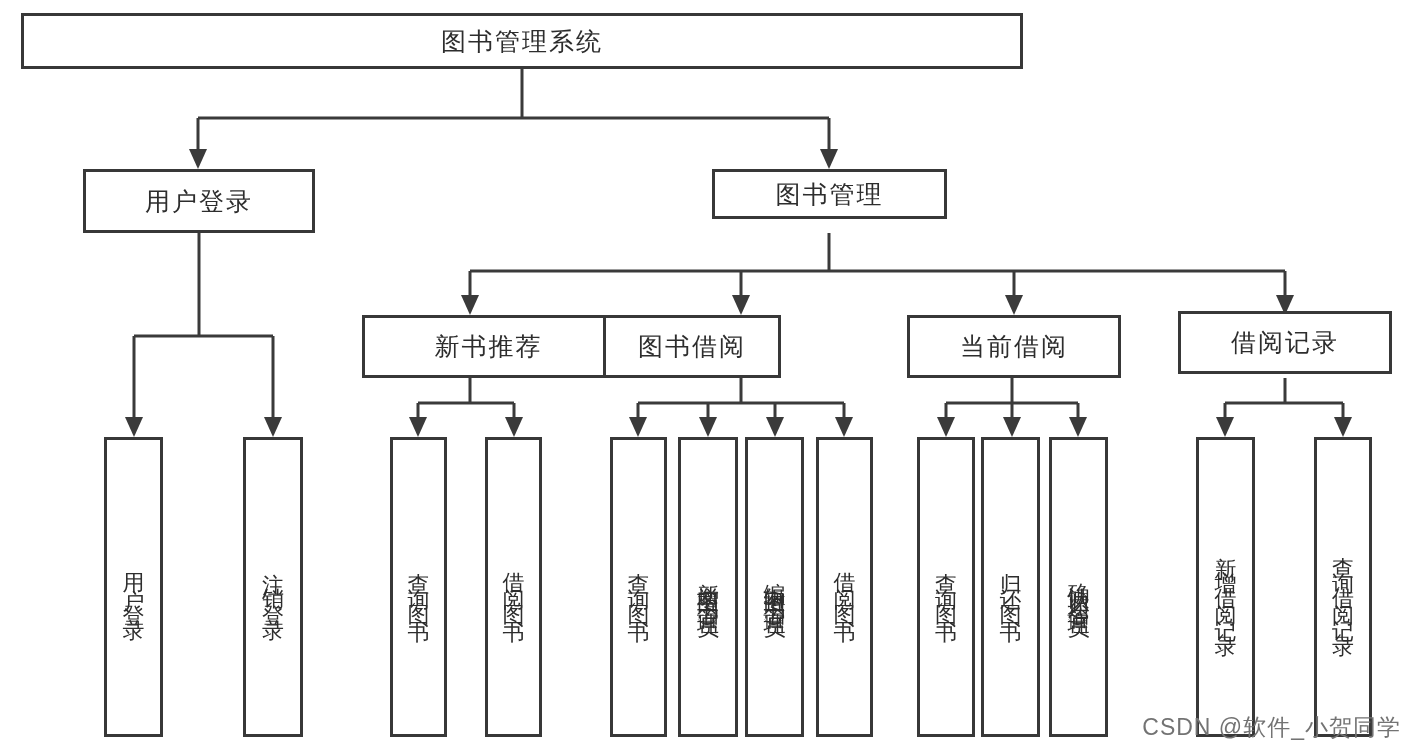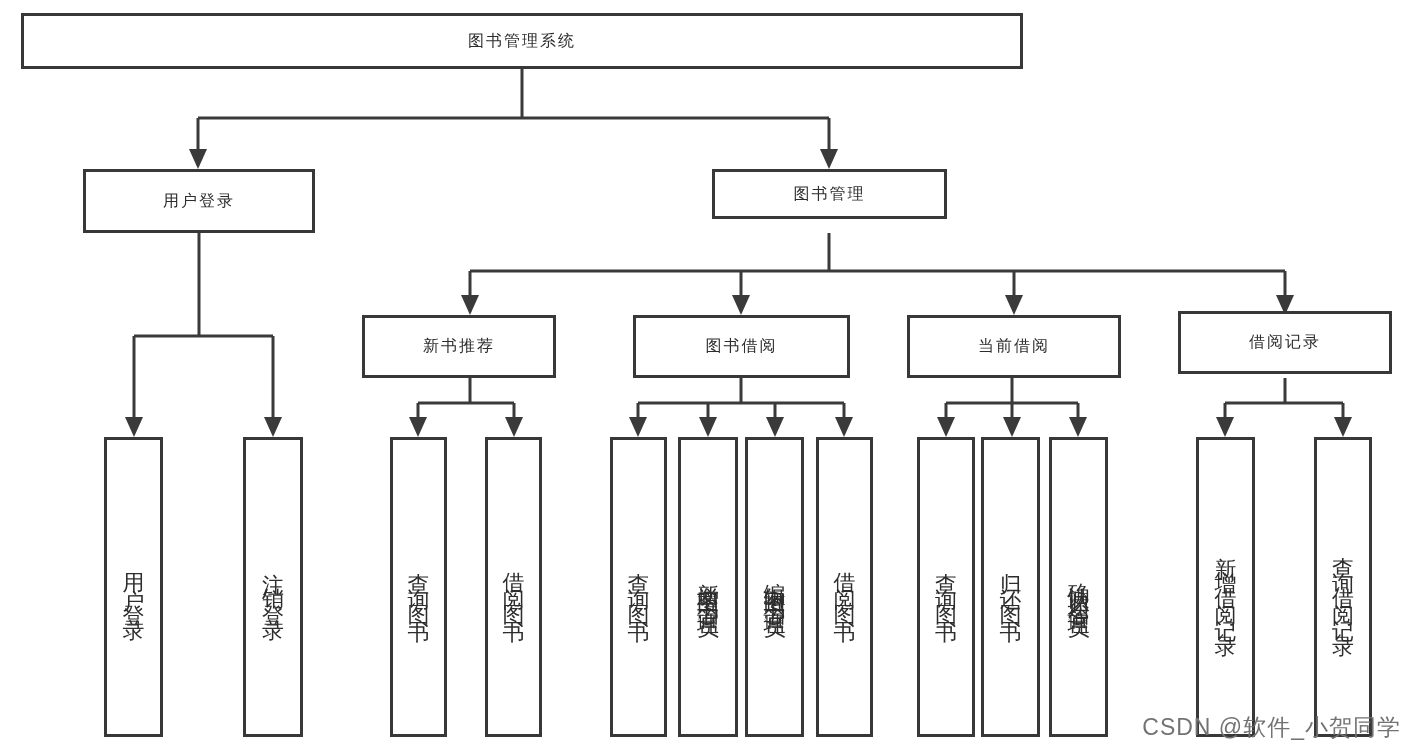--- a/index.html
+++ b/index.html
@@ -4,21 +4,21 @@
 <style>
   html,body{margin:0;padding:0;background:#ffffff;}
   body{font-family:"Liberation Sans","DejaVu Sans",sans-serif;}
   .canvas{position:relative;width:1405px;height:747px;background:#ffffff;overflow:hidden;}
   .node{
     position:absolute;box-sizing:border-box;
     border:3px solid #383838;background:#ffffff;
     display:flex;align-items:center;justify-content:center;
     color:#2d2d2d;
   }
-  .hbox{font-size:16px;letter-spacing:2px;font-family:Liberation Serif, serif;}
+  .hbox{font-size:25px;letter-spacing:2px;font-family:Liberation Serif, serif;}
   .v-label{
     writing-mode:vertical-rl;text-orientation:mixed;
     font-size:22px;line-height:1;letter-spacing:16px;
     color:#2d2d2d;white-space:nowrap;
   }
   .v-label.tight{letter-spacing:5px;}
   svg.wires{position:absolute;left:0;top:0;}
   .watermark{
     position:absolute;right:4px;bottom:4px;
     font-size:23px;color:#737373;letter-spacing:1px;
@@ -74,22 +74,22 @@
       <polygon points="1216,417 1234,417 1225,437"></polygon>
       <polygon points="1334,417 1352,417 1343,437"></polygon>
     </g>
   </svg>
 
   <div class="node hbox" style="left:21px;top:13px;width:1002px;height:56px;">图书管理系统</div>
 
   <div class="node hbox" style="left:83px;top:169px;width:232px;height:64px;">用户登录</div>
   <div class="node hbox" style="left:712px;top:169px;width:235px;height:50px;">图书管理</div>
 
-  <div class="node hbox" style="left:362px;top:315px;width:194px;height:63px;">新书推荐</div>
-  <div class="node hbox" style="left:633px;top:315px;width:217px;height:63px;">图书借阅</div>
+  <div class="node hbox" style="left:362px;top:315px;width:253px;height:63px;">新书推荐</div>
+  <div class="node hbox" style="left:603px;top:315px;width:178px;height:63px;">图书借阅</div>
   <div class="node hbox" style="left:907px;top:315px;width:214px;height:63px;text-align:right;">当前借阅</div>
   <div class="node hbox" style="left:1178px;top:311px;width:214px;height:63px;">借阅记录</div>
 
   <div class="node" style="left:104px;top:437px;width:59px;height:300px;">
     <span class="v-label">用户登录</span>
   </div>
   <div class="node" style="left:243px;top:437px;width:60px;height:300px;">
     <span class="v-label">注销登录</span>
   </div>
 

